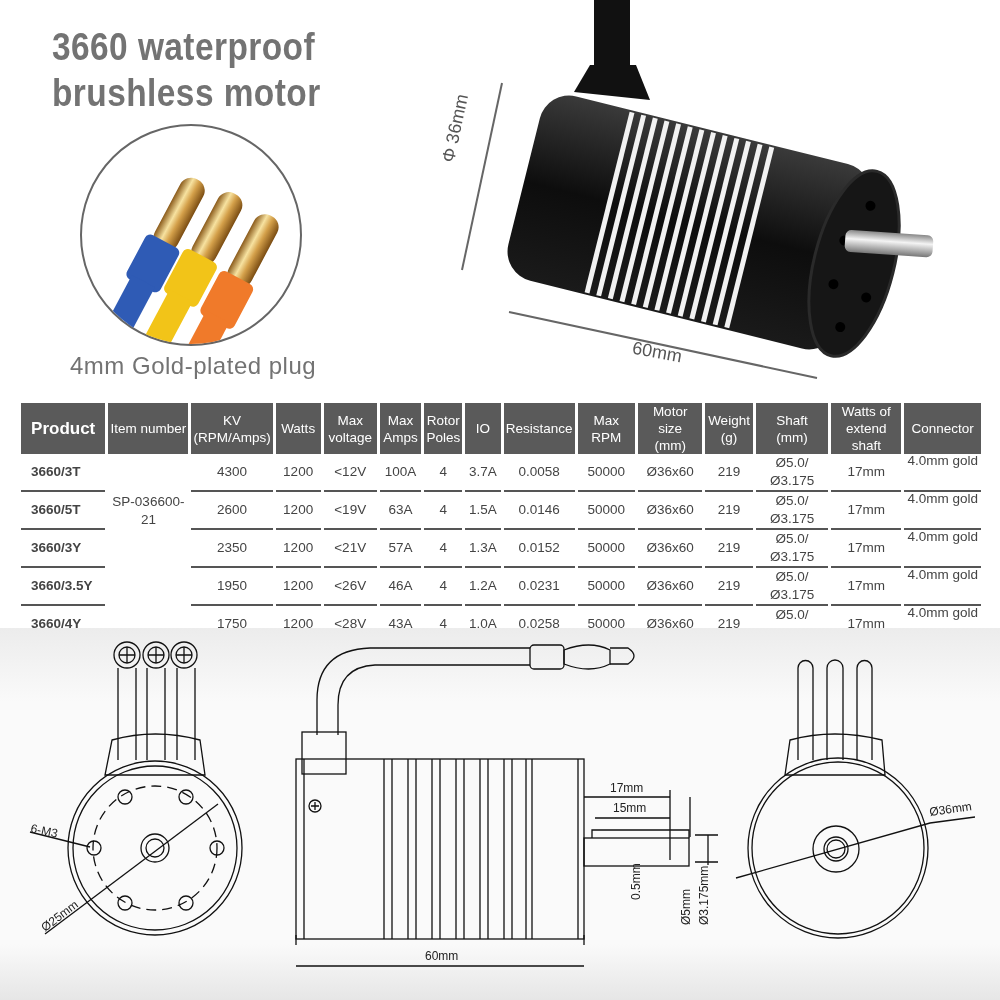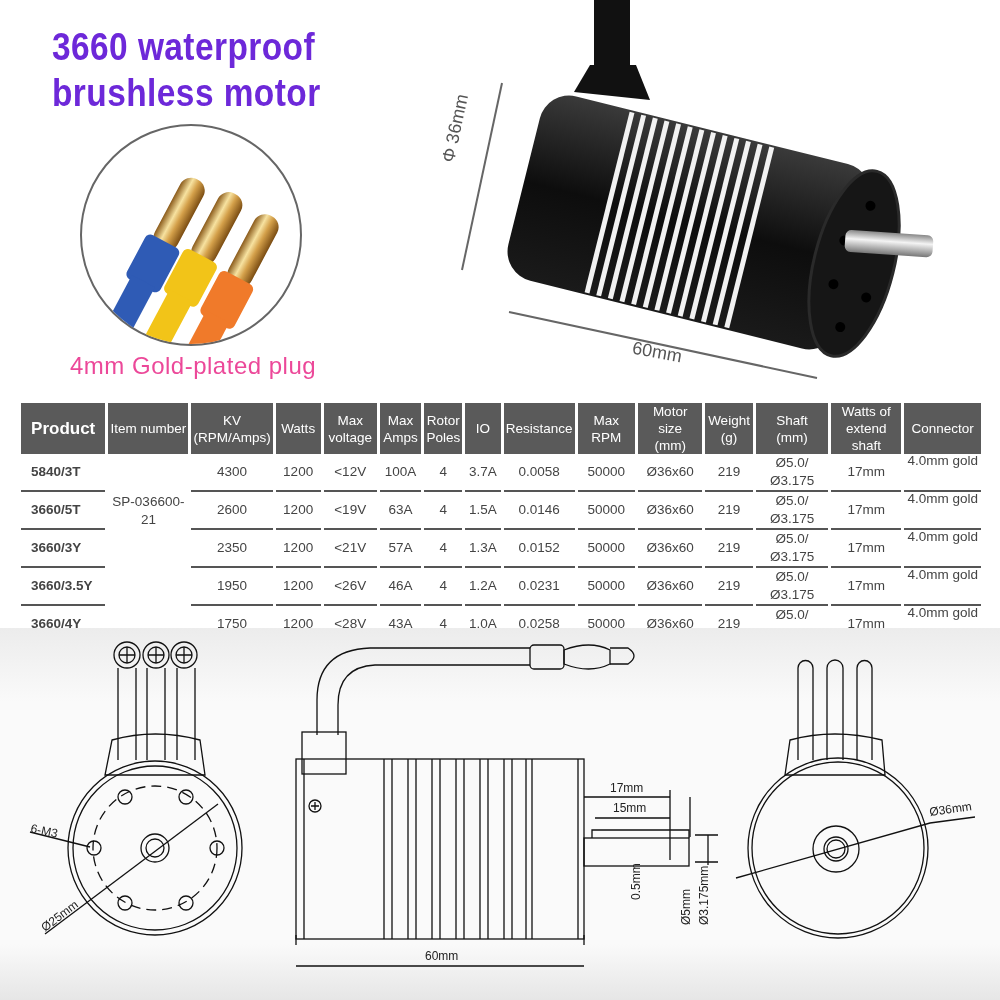--- a/index.html
+++ b/index.html
@@ -6,29 +6,29 @@
   body {
     width: 1000px; height: 1000px; overflow: hidden; position: relative;
     background: #ffffff;
     font-family: "Liberation Sans", sans-serif;
     color: #555;
   }
   .title {
     position: absolute; left: 52px; top: 24px;
     font-family: "Liberation Sans", sans-serif;
     font-weight: bold; font-size: 38px; line-height: 46px;
-    color: #6d28d9; letter-spacing: 0.5px;
+    color: #737373; letter-spacing: 0.5px;
   }
   .title div { transform: scaleX(0.88); transform-origin: left; white-space: nowrap; }
   .plug-circle {
     position: absolute; left: 80px; top: 124px; width: 218px; height: 218px;
     border: 2px solid #666; border-radius: 50%; overflow: hidden; background: #fff;
   }
   .plug-caption {
-    position: absolute; left: 70px; top: 352px; font-size: 24px; color: #ec4899;
+    position: absolute; left: 70px; top: 352px; font-size: 24px; color: #737373;
     letter-spacing: 0.5px;
   }
   .photo { position: absolute; left: 430px; top: 0; width: 570px; height: 395px; }
   .dim-label { position: absolute; font-size: 18px; color: #555; }
 
   
   .spec-table {
     position: absolute; left: 18px; top: 403px; width: 966px;
     border-collapse: separate; border-spacing: 3px 0;
     font-family: "Liberation Sans", sans-serif; font-size: 13.5px; color: #444;
@@ -165,21 +165,21 @@
       <th style="width:56px"><span>Max RPM</span></th>
       <th style="width:62px"><span>Motor size</span><br><span>(mm)</span></th>
       <th style="width:44px"><span>Weight</span><br><span>(g)</span></th>
       <th style="width:72px"><span>Shaft</span><br><span>(mm)</span></th>
       <th style="width:70px"><span>Watts of</span><br><span>extend shaft</span></th>
       <th style="width:74px"><span>Connector</span></th>
     </tr>
   </thead>
   <tbody id="table-body">
       <tr>
-        <td class="product">5840/3T</td>
+        <td class="product">3660/3T</td>
         <td class="item"></td>
         <td>4300</td>
         <td>1200</td>
         <td>&lt;12V</td>
         <td>100A</td>
         <td>4</td>
         <td>3.7A</td>
         <td>0.0058</td>
         <td>50000</td>
         <td>Ø36x60</td>

